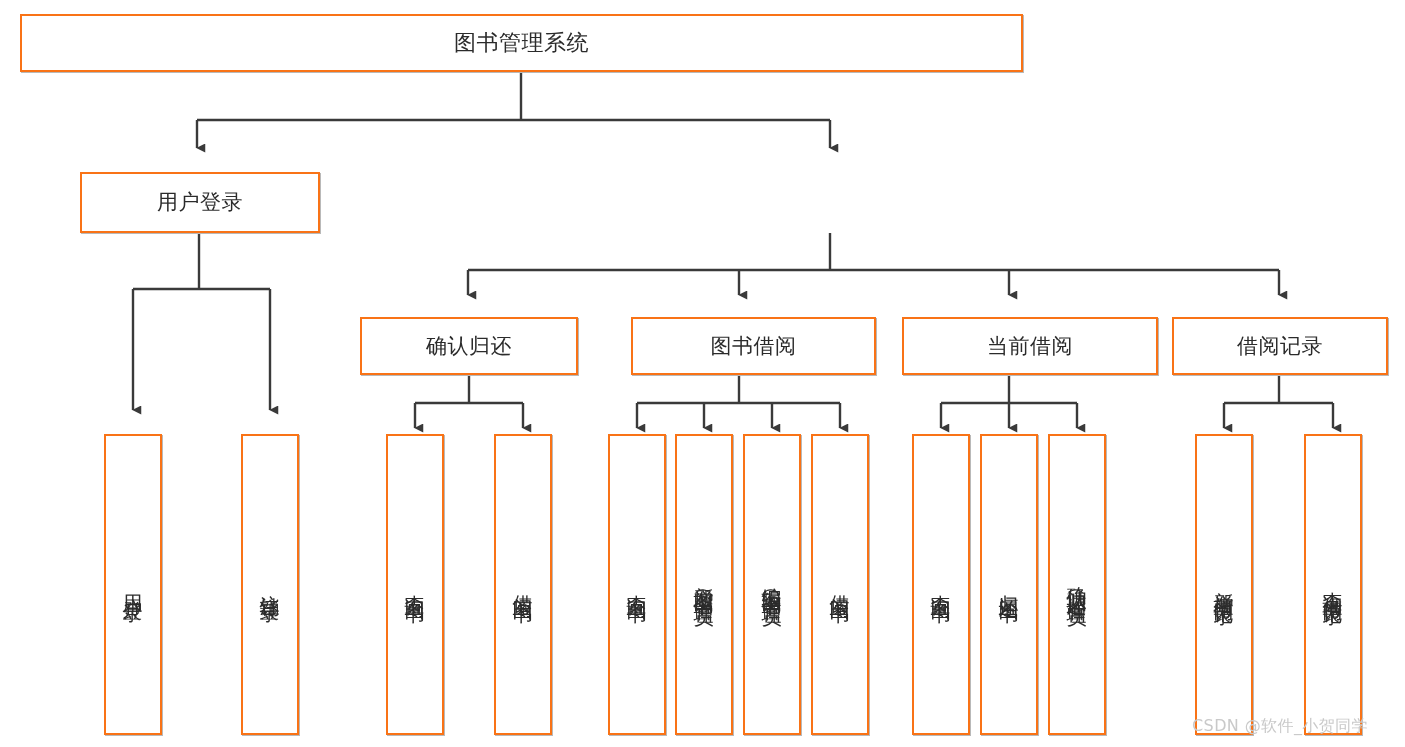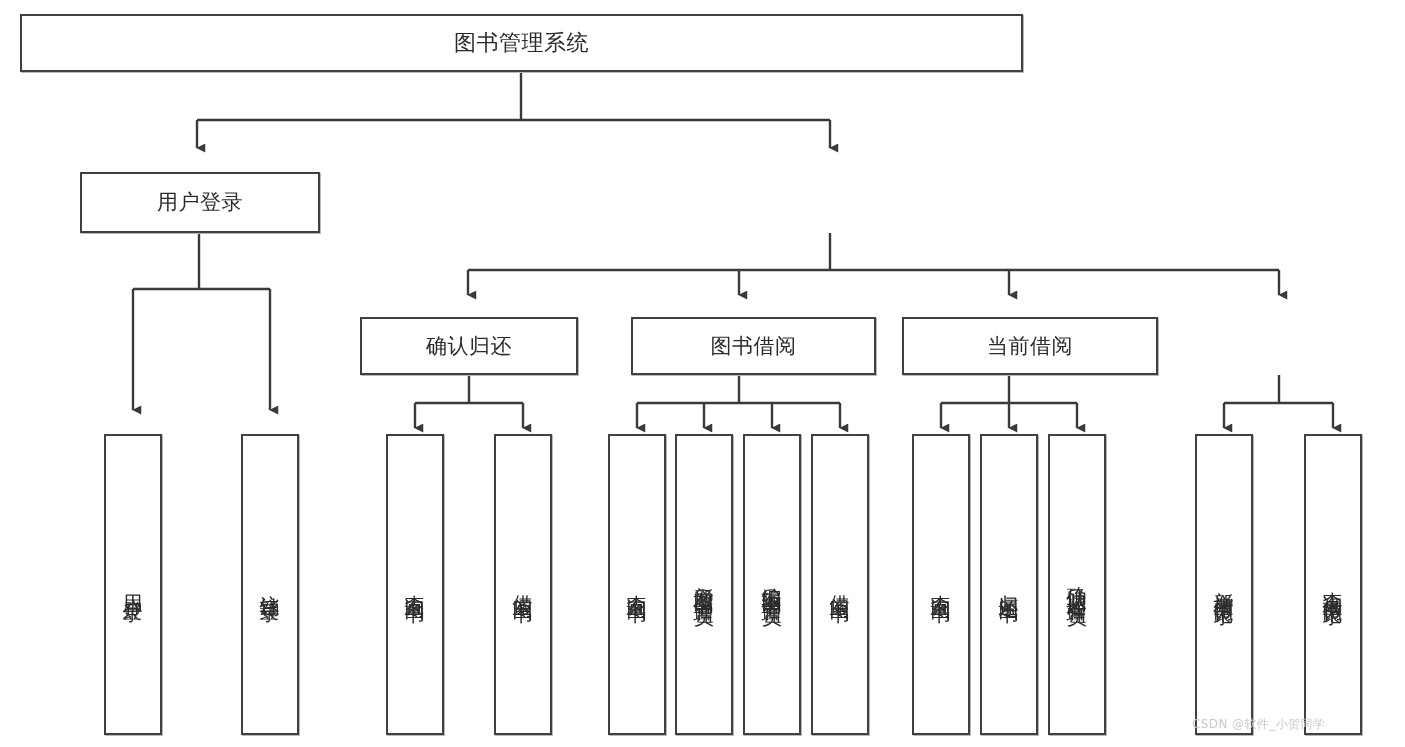--- a/index.html
+++ b/index.html
@@ -23,21 +23,21 @@
     position: absolute;
     left: 0;
     top: 0;
     width: 1405px;
     height: 747px;
   }
   .node {
     position: absolute;
     box-sizing: border-box;
     background: #ffffff;
-    border: 2px solid #404040;
+    border: 2px solid #f97316;
     box-shadow: 1px 1px 0 0 #b9b9b9;
     display: flex;
     align-items: center;
     justify-content: center;
     color: #2b2b2b;
   }
   .node-label {
     display: block;
     text-align: center;
     line-height: 1.08;
@@ -60,21 +60,21 @@
   .node.vert .node-label {
     writing-mode: vertical-rl;
     text-orientation: upright;
     font-size: 20px;
     line-height: 1.0;
     letter-spacing: 3px;
     max-height: 100%;
   }
   .watermark {
     position: absolute;
-    font-size: 12px;
+    font-size: 16px;
     color: #c9c9c9;
     white-space: nowrap;
     letter-spacing: 0.4px;
     pointer-events: none;
   }
 </style>
 </head>
 <body>
 
 <div id="diagram-root">
@@ -139,20 +139,23 @@
 
   <div class="node horiz" style="left:360px; top:317px; width:218px; height:58px;">
     <span class="node-label">确认归还</span>
   </div>
   <div class="node horiz" style="left:631px; top:317px; width:245px; height:58px;">
     <span class="node-label">图书借阅</span>
   </div>
   <div class="node horiz" style="left:902px; top:317px; width:256px; height:58px;">
     <span class="node-label">当前借阅</span>
   </div>
+  <div class="node horiz" style="left:1172px; top:317px; width:216px; height:58px;">
+    <span class="node-label">借阅记录</span>
+  </div>
 
   <div class="node vert" style="left:104px; top:434px; width:58px; height:301px;">
     <span class="node-label">用户登录</span>
   </div>
   <div class="node vert" style="left:241px; top:434px; width:58px; height:301px;">
     <span class="node-label">注销登录</span>
   </div>
 
   <div class="node vert" style="left:386px; top:434px; width:58px; height:301px;">
     <span class="node-label">查询图书</span>

